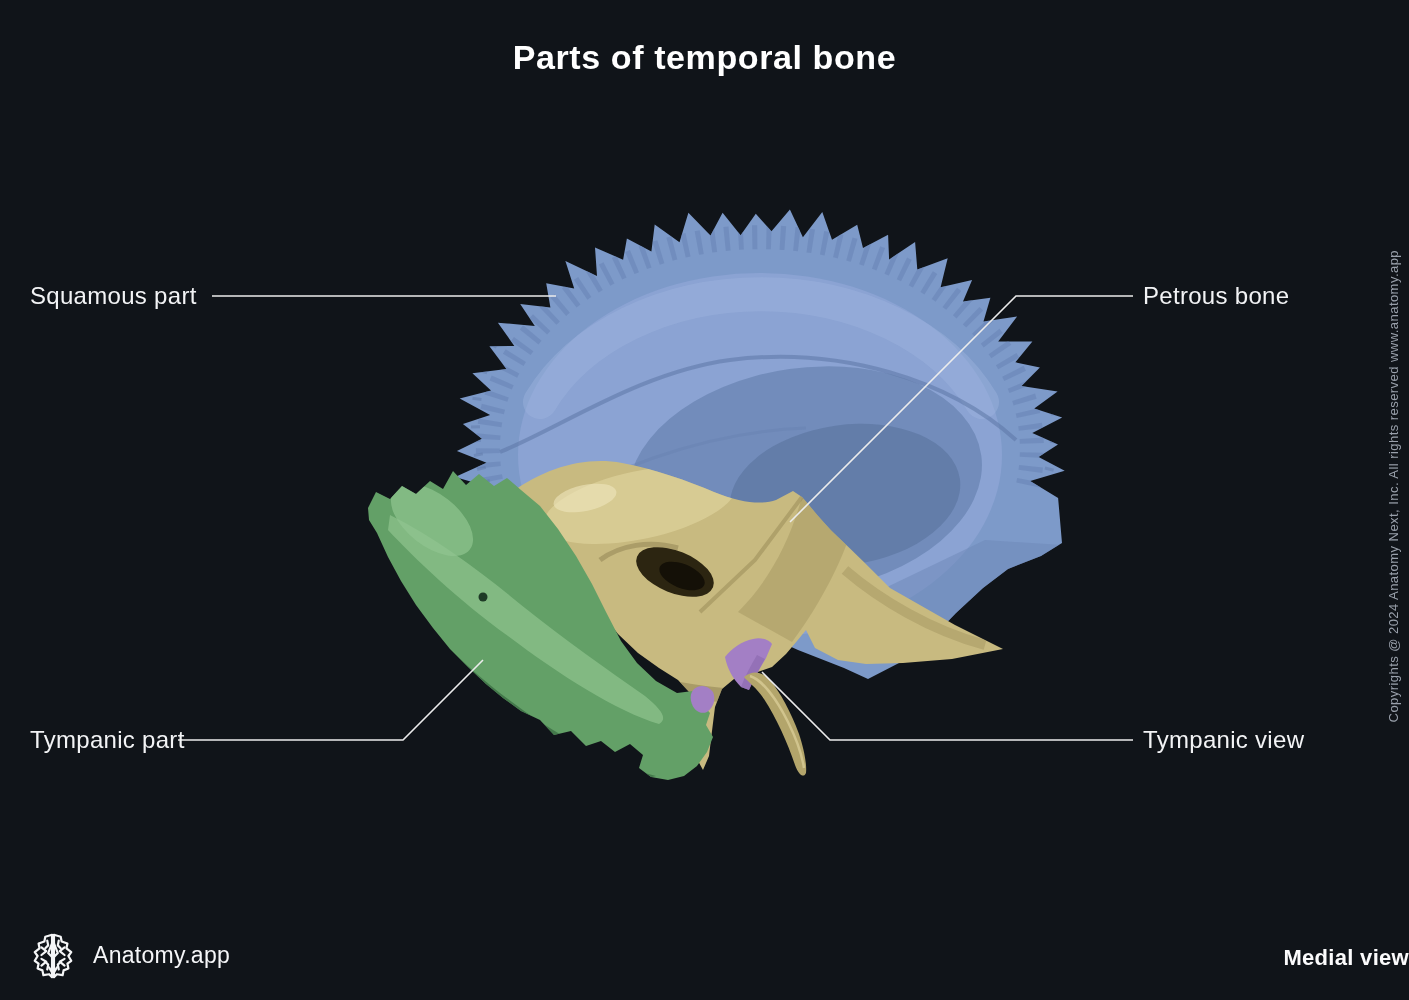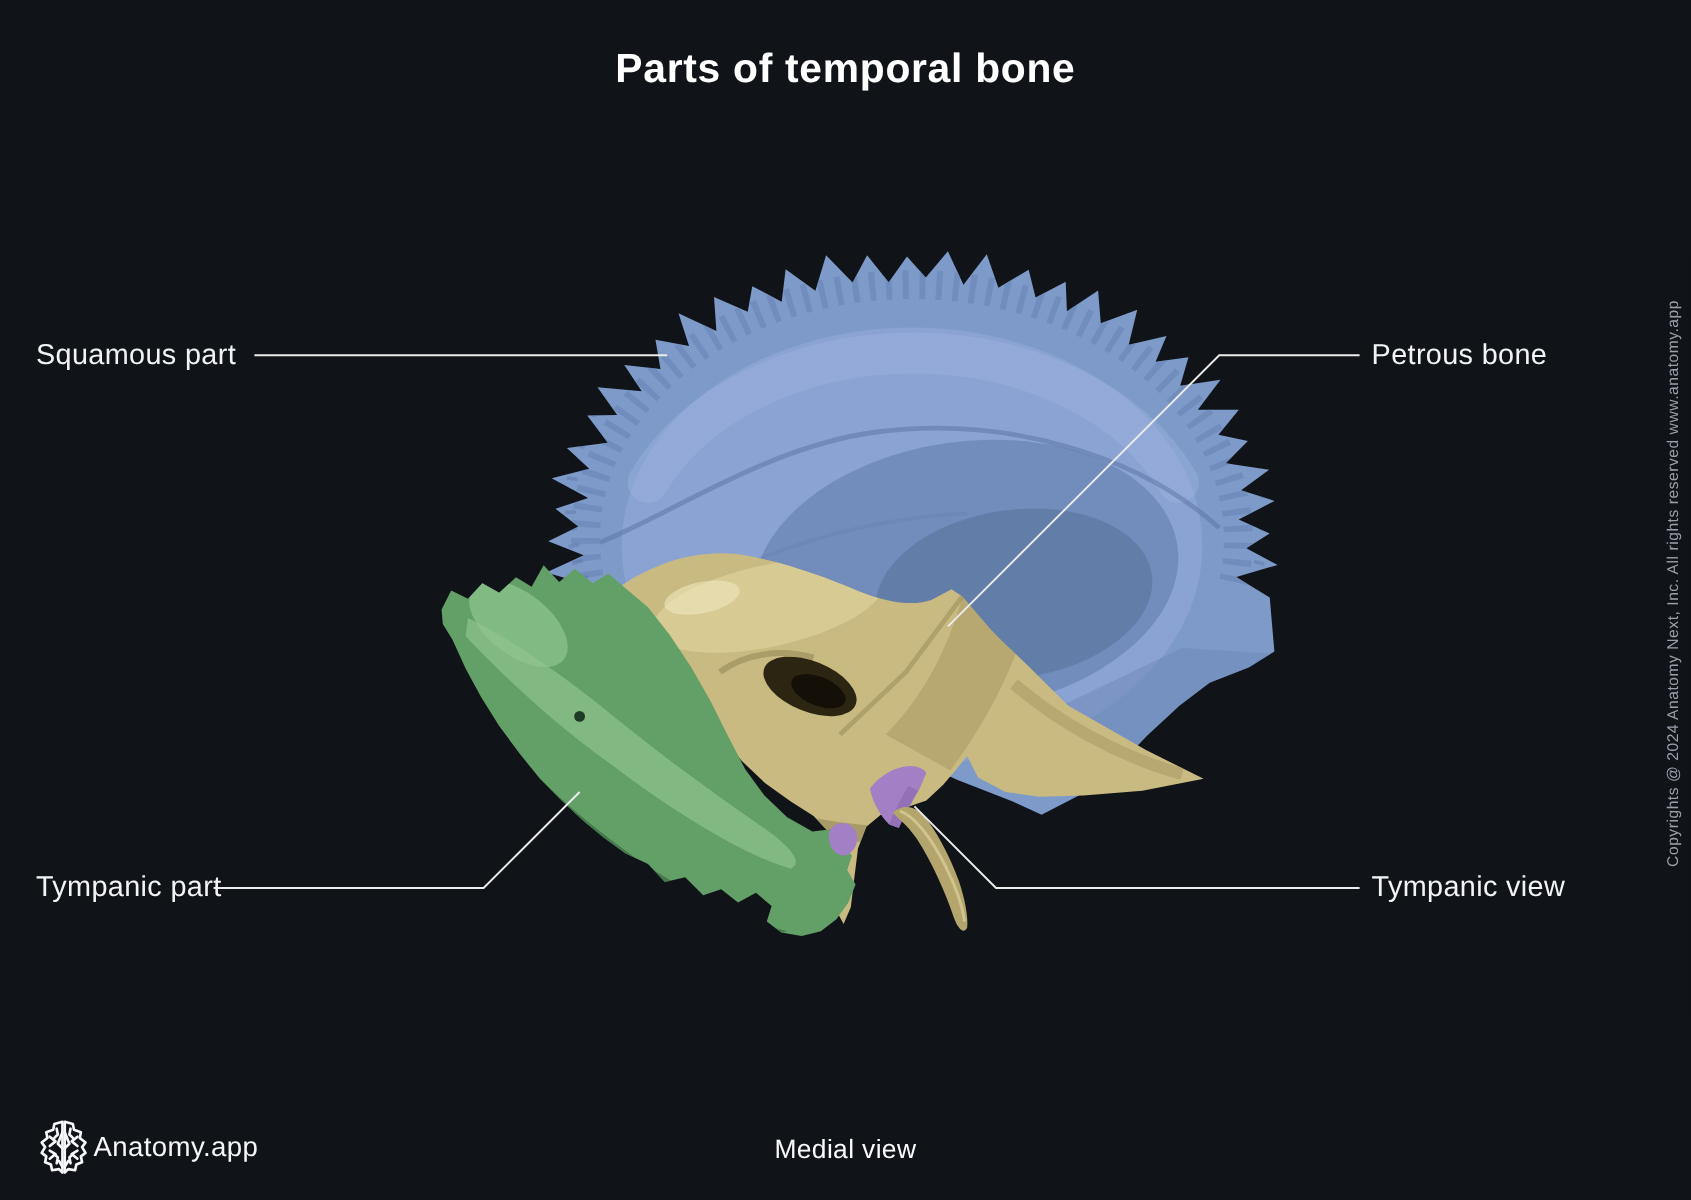--- a/index.html
+++ b/index.html
@@ -22,27 +22,27 @@
     position:absolute;
     font-size:24px;font-weight:500;letter-spacing:0.3px;
     line-height:28px;white-space:nowrap;color:#f2f3f5;
   }
   .label-squamous{left:30px;top:282px;text-align:center;}
   .label-petrous{left:1143px;top:282px;}
   .label-mastoid{left:30px;top:726px;}
   .label-tympanic{left:1143px;top:726px;}
   .footer-caption{
     position:absolute;left:0;right:0;top:945px;
-    text-align:center;
-    font-size:22px;font-weight:400;letter-spacing:0.3px;
+    text-align:right;
+    font-size:22px;font-weight:700;letter-spacing:0.3px;
     color:#fbfbfc;
   }
   .brand{
     position:absolute;left:28px;top:929px;
-    display:flex;align-items:center;
+    display:flex;align-items:center;gap:15px;
   }
   .brand-name{font-size:23px;font-weight:500;letter-spacing:0.3px;color:#f5f6f8;}
   .copyright{
     position:absolute;right:8px;top:250px;
     writing-mode:vertical-rl;
     transform:rotate(180deg);
     font-size:13px;letter-spacing:0.45px;
     color:#99a0ab;
     white-space:nowrap;
   }

